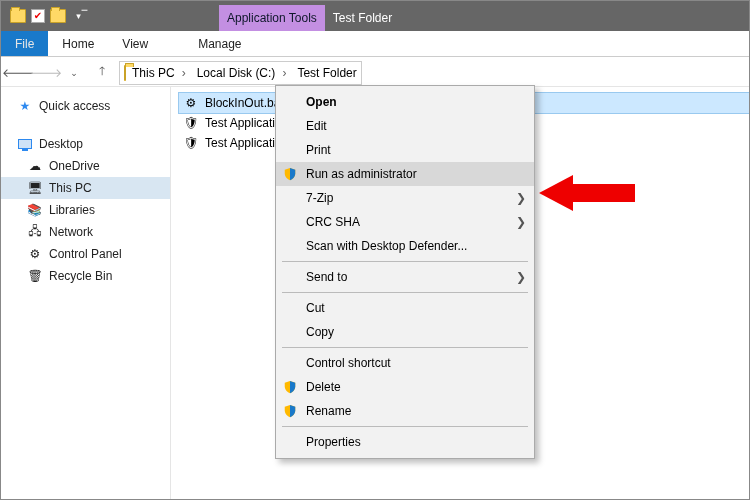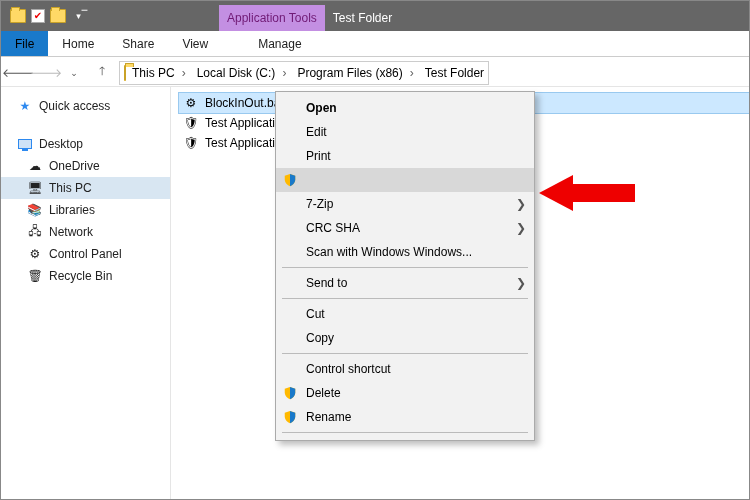--- a/index.html
+++ b/index.html
@@ -4,42 +4,42 @@
 <style>
   * { box-sizing: border-box; margin: 0; padding: 0; font-family: "Segoe UI", Tahoma, sans-serif; font-size: 12px; }
   body { width: 750px; height: 500px; background: #fff; overflow: hidden; position: relative; border: 1px solid #888;}
   .titlebar { height: 30px; background: #666; display: flex; align-items: stretch; }
   .qat { display: flex; align-items: center; gap: 2px; padding: 0 6px; background:#666; }
   .qat .ic { width: 22px; height: 22px; display:flex; align-items:center; justify-content:center; }
   .folder-ic { width:16px; height:14px; background:#FFD966; border:1px solid #C9A227; border-radius:1px; position:relative; }
   .folder-ic::before{content:"";position:absolute;top:-3px;left:0;width:7px;height:3px;background:#FFD966;border:1px solid #C9A227;border-bottom:none;border-radius:1px 1px 0 0;}
   .title-tabs { flex:1; display:flex; align-items:flex-end; }
   .tool-tab { height:26px; padding:0 8px; display:flex; align-items:center; color:#fff; }
-  .app-tools { background:#C38FE2; color:#701a75; }
+  .app-tools { background:#C38FE2; color:#0f172a; }
   .ribbon { height:26px; background:#fff; border-bottom:1px solid #ccc; display:flex; align-items:stretch; }
-  .file-tab { background:#1979CA; color:#000000; padding:6px 14px; display:flex; align-items:center; }
+  .file-tab { background:#1979CA; color:#e5e5e5; padding:6px 14px; display:flex; align-items:center; }
   .r-tab { padding:0 14px; display:flex; align-items:center; color:#222; }
   .r-tab.manage { padding:0 16px; }
   .addr { height:30px; display:flex; align-items:center; gap:6px; padding:4px 6px 2px; border-bottom:1px solid #e5e5e5;}
   .nav-btn { width:22px; height:22px; display:flex; align-items:center; justify-content:center; color:#555; }
   .nav-btn.dis { color:#bbb; }
   .addr-bar { flex: 0 0 auto; height:24px; border:1px solid #ccc; display:flex; align-items:center; padding:0 2px 0 4px; gap:4px; background:#fff;}
   .crumb { display:flex; align-items:center; gap:4px; padding:0 2px; }
   .crumb span.sep::after{content:"›"; color:#666; padding:0 3px;}
   .main { display:flex; height:calc(500px - 30px - 26px - 30px - 1px); }
   .navpane { width:170px; border-right:1px solid #e5e5e5; padding:6px 0; overflow:hidden; }
   .npitem { height:22px; display:flex; align-items:center; gap:6px; padding:0 10px 0 26px; color:#222; position:relative;}
   .npitem.top { font-weight:400; padding-left:16px; margin-top:2px; }
   .npitem.sel { background:#D8E6F2; }
   .npitem .gic { width:16px; height:16px; display:inline-flex; align-items:center; justify-content:center; }
   .content { flex:1; padding:6px 0 0 8px; position:relative; }
   .fitem { height:20px; display:flex; align-items:center; gap:6px; padding:0 4px; }
   .fitem.sel { background:#CCE8FF; outline:1px solid #99C9EF; }
   .fitem .fic { width:16px; height:16px; display:inline-flex; align-items:center; justify-content:center; }
-  .ctx { position:absolute; left:274px; top:90px; width:260px; background:#f2f2f2; border:1px solid #aaa; box-shadow:4px 4px 6px rgba(0,0,0,.25); padding:4px 0; }
+  .ctx { position:absolute; left:274px; top:84px; width:260px; background:#f2f2f2; border:1px solid #aaa; box-shadow:4px 4px 6px rgba(0,0,0,.25); padding:4px 0; }
   .ctx .mi { height:24px; display:flex; align-items:center; padding:0 8px 0 30px; position:relative; color:#000;}
   .ctx .mi.hov { background:#d8d8d8; }
   .ctx .mi .mic{ position:absolute; left:6px; width:16px; height:16px; display:inline-flex; align-items:center; justify-content:center;}
   .ctx .mi .arr{ margin-left:auto; color:#555;}
   .ctx hr { border:none; border-top:1px solid #bbb; margin:3px 6px; }
   .shield { width:14px; height:14px; }
   .arrow-annot { position:absolute; left:538px; top:174px; width:96px; height:36px; }
   .arrow-annot .shaft{position:absolute; right:0; top:9px; width:62px; height:18px; background:#e00;}
   .arrow-annot .head{position:absolute; left:0; top:0; width:0; height:0; border-top:18px solid transparent; border-bottom:18px solid transparent; border-right:34px solid #e00;}
   svg { display:block; }
@@ -64,21 +64,20 @@
   <div class="title-tabs">
     <div style="width:120px;"></div>
     <div class="tool-tab app-tools">Application Tools</div>
     <div class="tool-tab">Test Folder</div>
   </div>
 </div>
 
 <div class="ribbon">
   <div class="file-tab">File</div>
   <div class="r-tab">Home</div>
-  <div class="r-tab">Share</div>
   <div class="r-tab">View</div>
   <div style="width:20px;"></div>
   <div class="r-tab manage">Manage</div>
 </div>
 
 <div class="addr">
   <div class="nav-btn">🡐</div>
   <div class="nav-btn dis">🡒</div>
   <div class="nav-btn" style="font-size:9px;">⌄</div>
   <div class="nav-btn">🡑</div>
@@ -86,24 +85,20 @@
     <span class="gic"><span class="folder-ic" style="transform:scale(.9)"></span></span>
     <span class="crumb">
         <span>This PC</span>
         <span class="sep"></span>
       </span>
     <span class="crumb">
         <span>Local Disk (C:)</span>
         <span class="sep"></span>
       </span>
     <span class="crumb">
-        <span>Program Files (x86)</span>
-        <span class="sep"></span>
-      </span>
-    <span class="crumb">
         <span>Test Folder</span>
       </span>
   </div>
 </div>
 
 <div class="main">
   <div class="navpane">
     <div class="npitem top">
       <span class="gic star">★</span>
       <span>Quick access</span>
@@ -170,31 +165,32 @@
     <div class="mi">
       <span style="">Print</span>
     </div>
     <div class="mi hov">
       <span class="mic">
         <svg class="shield" viewBox="0 0 16 16">
           <path d="M8 1l6 2v4c0 4-3 7-6 8-3-1-6-4-6-8V3z" fill="#FFB900"></path>
           <path d="M8 1l6 2v4c0 4-3 7-6 8V1z" fill="#1979CA"></path>
         </svg>
       </span>
+      <span style="">Run as administrator</span>
     </div>
     <div class="mi">
       <span style="">7-Zip</span>
       <span class="arr">❯</span>
     </div>
     <div class="mi">
       <span style="">CRC SHA</span>
       <span class="arr">❯</span>
     </div>
     <div class="mi">
-      <span style="">Scan with Windows Windows...</span>
+      <span style="">Scan with Desktop Defender...</span>
     </div>
     <hr>
     <div class="mi">
       <span style="">Send to</span>
       <span class="arr">❯</span>
     </div>
     <hr>
     <div class="mi">
       <span style="">Cut</span>
     </div>
@@ -217,18 +213,21 @@
     <div class="mi">
       <span class="mic">
         <svg class="shield" viewBox="0 0 16 16">
           <path d="M8 1l6 2v4c0 4-3 7-6 8-3-1-6-4-6-8V3z" fill="#FFB900"></path>
           <path d="M8 1l6 2v4c0 4-3 7-6 8V1z" fill="#1979CA"></path>
         </svg>
       </span>
       <span style="">Rename</span>
     </div>
     <hr>
+    <div class="mi">
+      <span style="">Properties</span>
+    </div>
   </div>
 
 <div class="arrow-annot">
   <div class="head"></div>
     <div class="shaft"></div>
 </div>
 
 </body></html>

